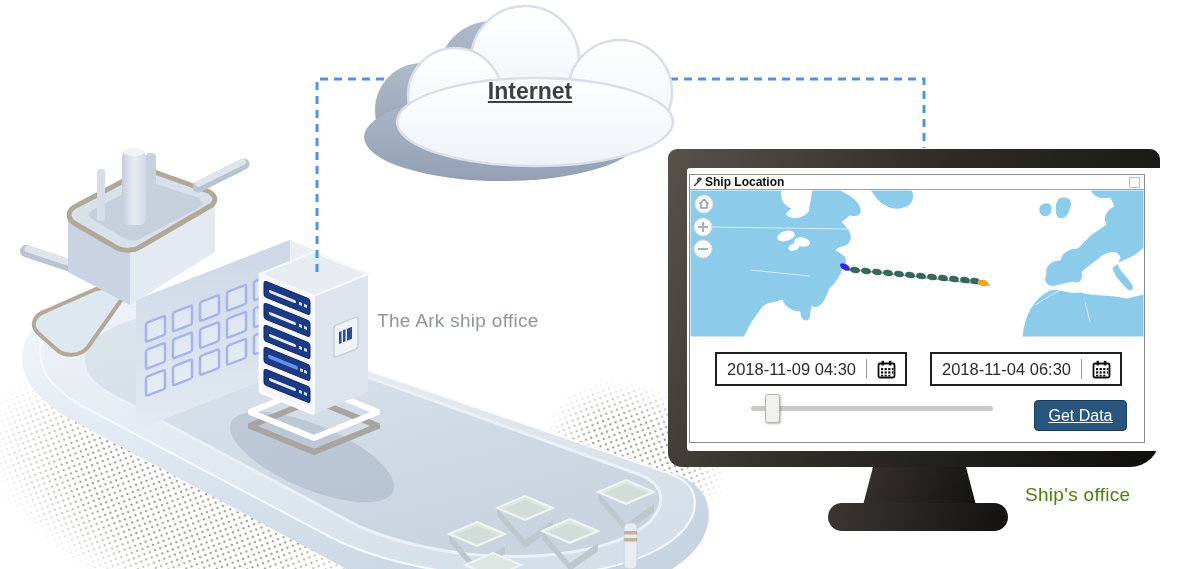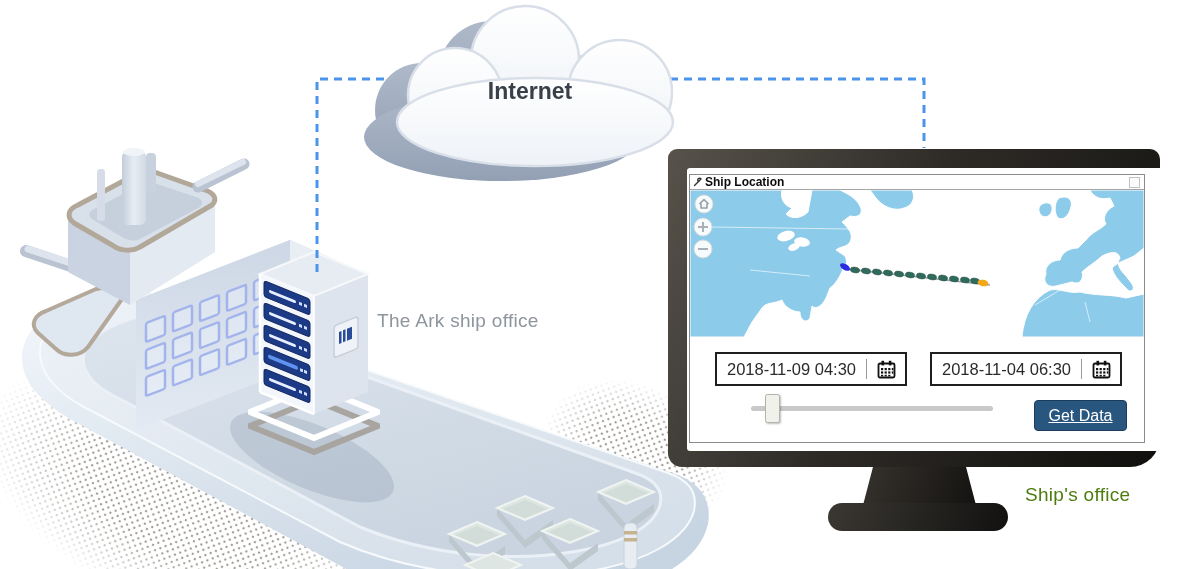--- a/index.html
+++ b/index.html
@@ -10,21 +10,21 @@
   .dots{position:absolute;
     background-image:
       radial-gradient(circle, rgba(72,60,48,.5) 1.3px, transparent 1.6px),
       radial-gradient(circle, rgba(72,60,48,.5) 1.3px, transparent 1.6px);
     background-size:8px 8px,8px 8px;background-position:0 0,4px 4px;
     -webkit-mask-image:radial-gradient(ellipse at center, #000 35%, transparent 72%);
     mask-image:radial-gradient(ellipse at center, #000 35%, transparent 72%);
   }
   
   .caption{color:#8e959c;font-size:19px;letter-spacing:.3px;white-space:nowrap;}
-  #internet-label{font-size:23px;font-weight:700;color:#3a4049;text-align:center;}
+  #internet-label{font-size:23px;font-weight:700;color:#3a4049;text-align:center;text-decoration:underline;}
   
   #monitor-frame{left:668px;top:149px;width:492px;height:318px;
     background:linear-gradient(115deg,#57534b 0%,#2e2b27 45%,#100f0d 100%);
     border-radius:9px 10px 30px 14px;}
   #monitor-screen{left:19px;top:19px;width:460px;height:283px;background:#fff;border-radius:3px;padding-left:36px;}
   #app-window{left:2px;top:6px;width:456px;height:269px;background:#fff;
     border:1px solid #8b8b8b;box-sizing:border-box;}
   #window-titlebar{left:0;top:0;width:454px;height:14px;background:#fff;border-bottom:1px solid #a5a5a5;}
   #window-title{left:15px;top:0px;font-size:12px;font-weight:700;color:#0c0c0c;line-height:14px;}
   #window-control{right:4px;top:2px;width:9px;height:9px;border:1px solid #c2c2c2;background:#fbfbfb;}

